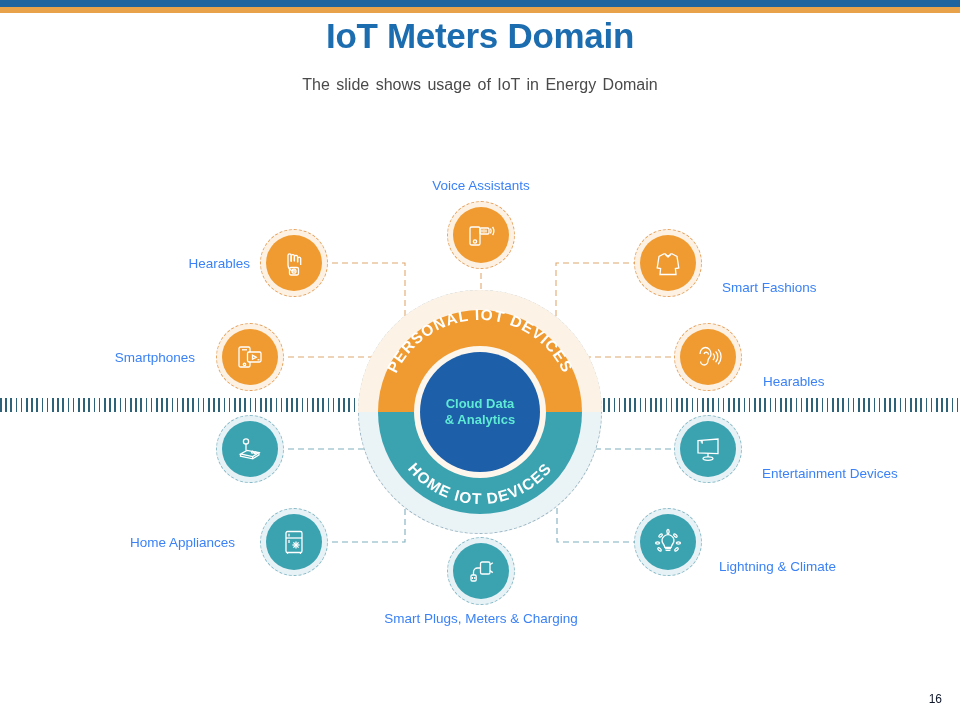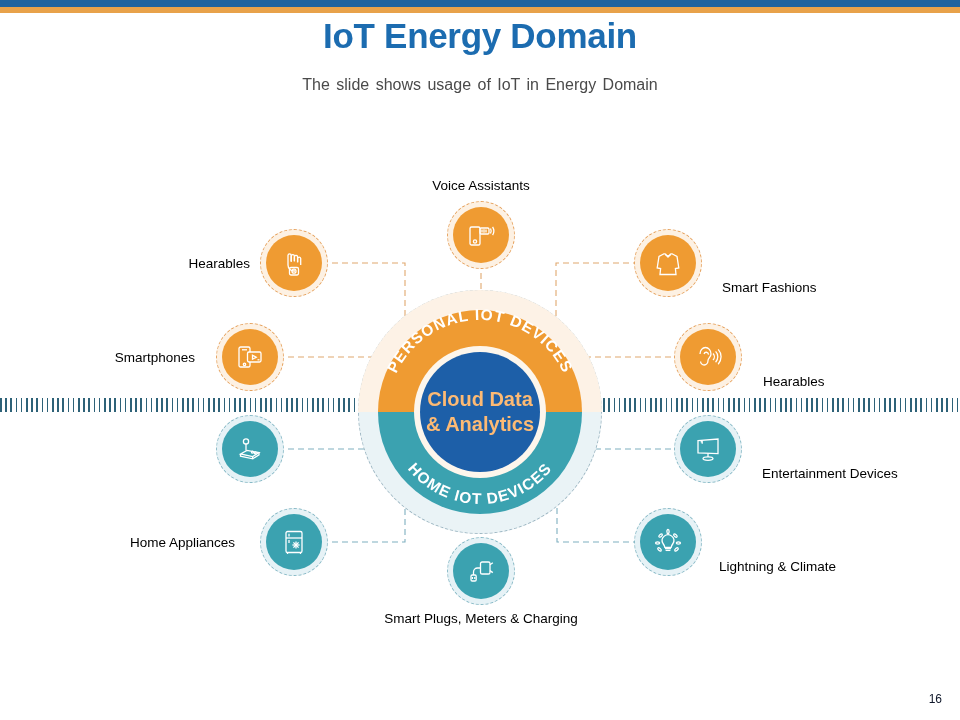--- a/index.html
+++ b/index.html
@@ -80,21 +80,21 @@
   #hub-inner-white{
     left:414px;top:346px;width:132px;height:132px;
     background:#fdf6ec;
   }
   #hub-core{
     left:420px;top:352px;width:120px;height:120px;
     background:#1d5fa8;
     display:flex;align-items:center;justify-content:center;
   }
   #hub-core-label{
-    color:#fdba74;font-size:20px;font-weight:bold;
+    color:#5eead4;font-size:13px;font-weight:bold;
     text-align:center;line-height:1.25;
   }
   .arc-text{
     position:absolute;left:358px;top:290px;width:244px;height:244px;
     pointer-events:none;
   }
   .arc-text text{
     fill:#ffffff;font-family:"Liberation Sans", sans-serif;
     font-size:15.5px;font-weight:bold;letter-spacing:1.1px;
   }
@@ -114,40 +114,40 @@
   .node .disc{
     position:relative;width:56px;height:56px;border-radius:50%;
     display:flex;align-items:center;justify-content:center;
     z-index:1;
   }
   .node.orange .disc{background:#ef9b32;}
   .node.teal   .disc{background:#3ba2b0;}
   .node svg{display:block;}
   
   .spoke-label{
-    position:absolute;font-size:13.5px;color:#000000;
+    position:absolute;font-size:13.5px;color:#3b82f6;
     white-space:nowrap;z-index:4;
     font-family:"Liberation Sans", sans-serif;
   }
   .spoke-label.right{text-align:left;margin-top:24px;}
   .spoke-label.left{text-align:right;}
   .spoke-label.center{text-align:center;}
   
   #page-number{
     position:absolute;right:18px;bottom:14px;
     font-size:12px;color:#0f172a;z-index:6;
   }
 </style>
 </head>
 <body>
 
 <div id="top-bar-blue"></div>
 <div id="top-bar-orange"></div>
 
-<div id="page-title">IoT Energy Domain</div>
+<div id="page-title">IoT Meters Domain</div>
 <div id="page-subtitle">The slide shows usage of IoT in Energy Domain</div>
 
 <div id="mid-band"></div>
 
 <svg id="connector-svg" viewBox="0 0 960 720">
   <g fill="none" stroke="#e0a86e" stroke-width="1.1" stroke-dasharray="6,4">
 
     <path d="M 322,263 L 405,263 L 405,318 L 437,318"></path>
 
     <path d="M 278,357 L 381,357"></path>

